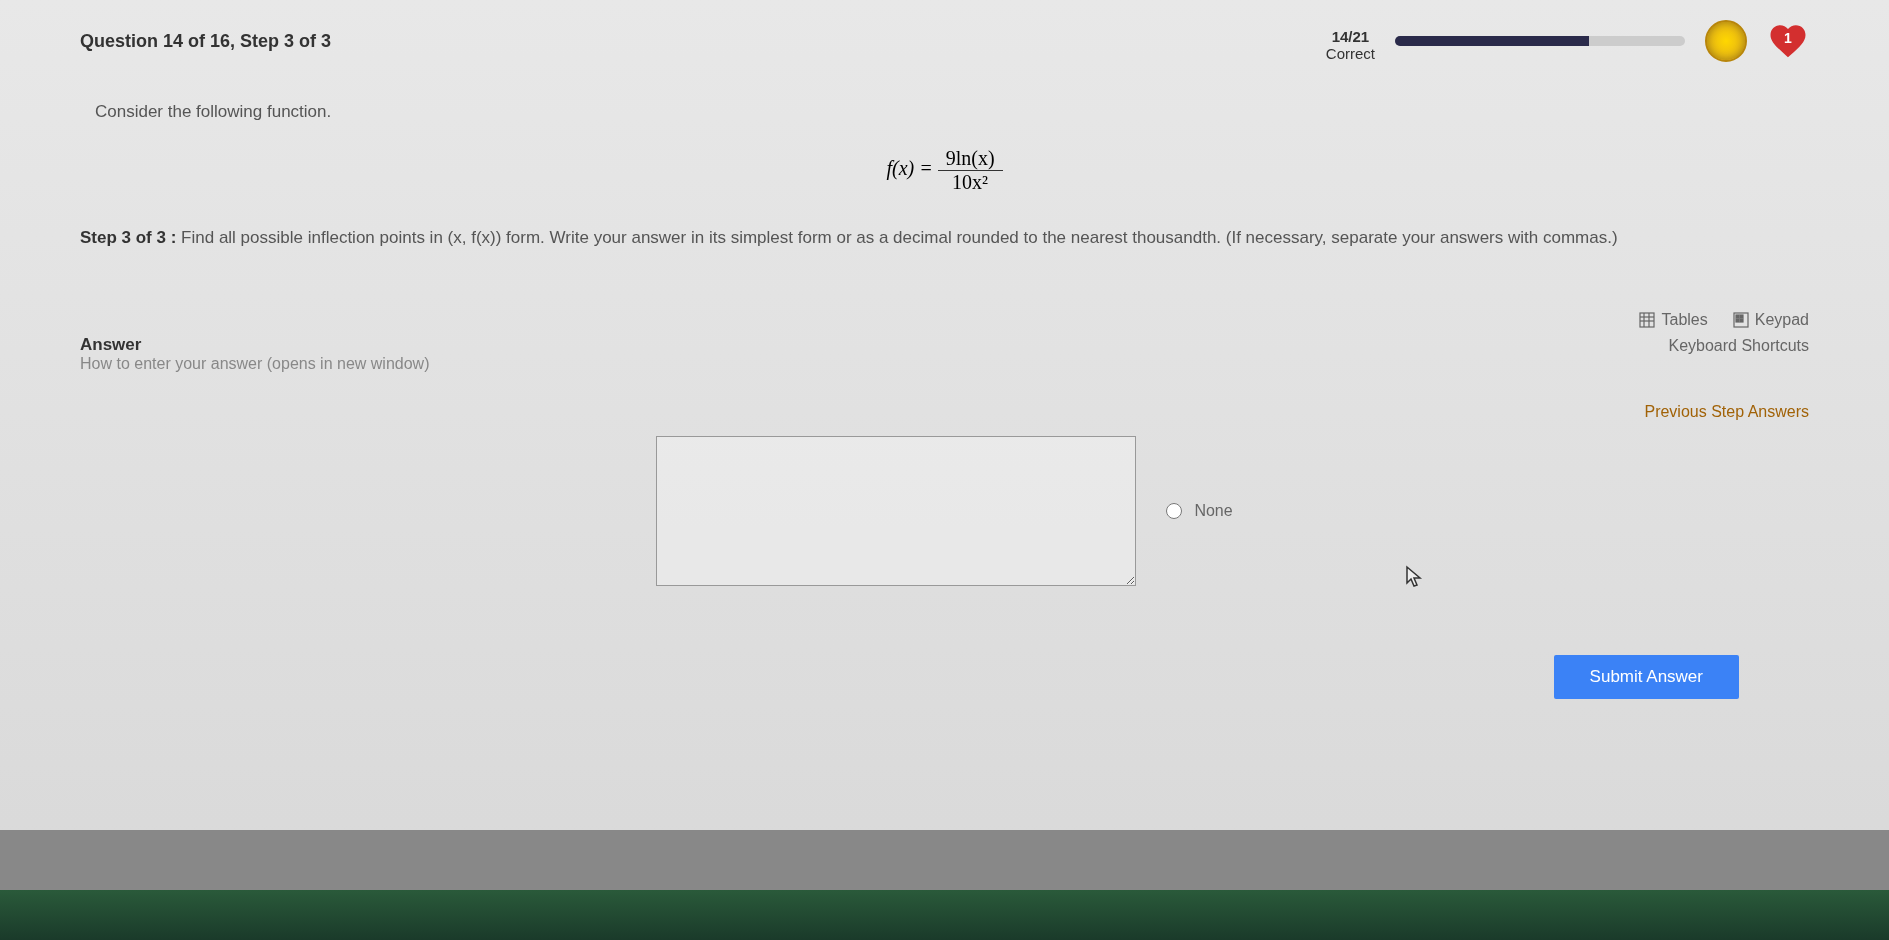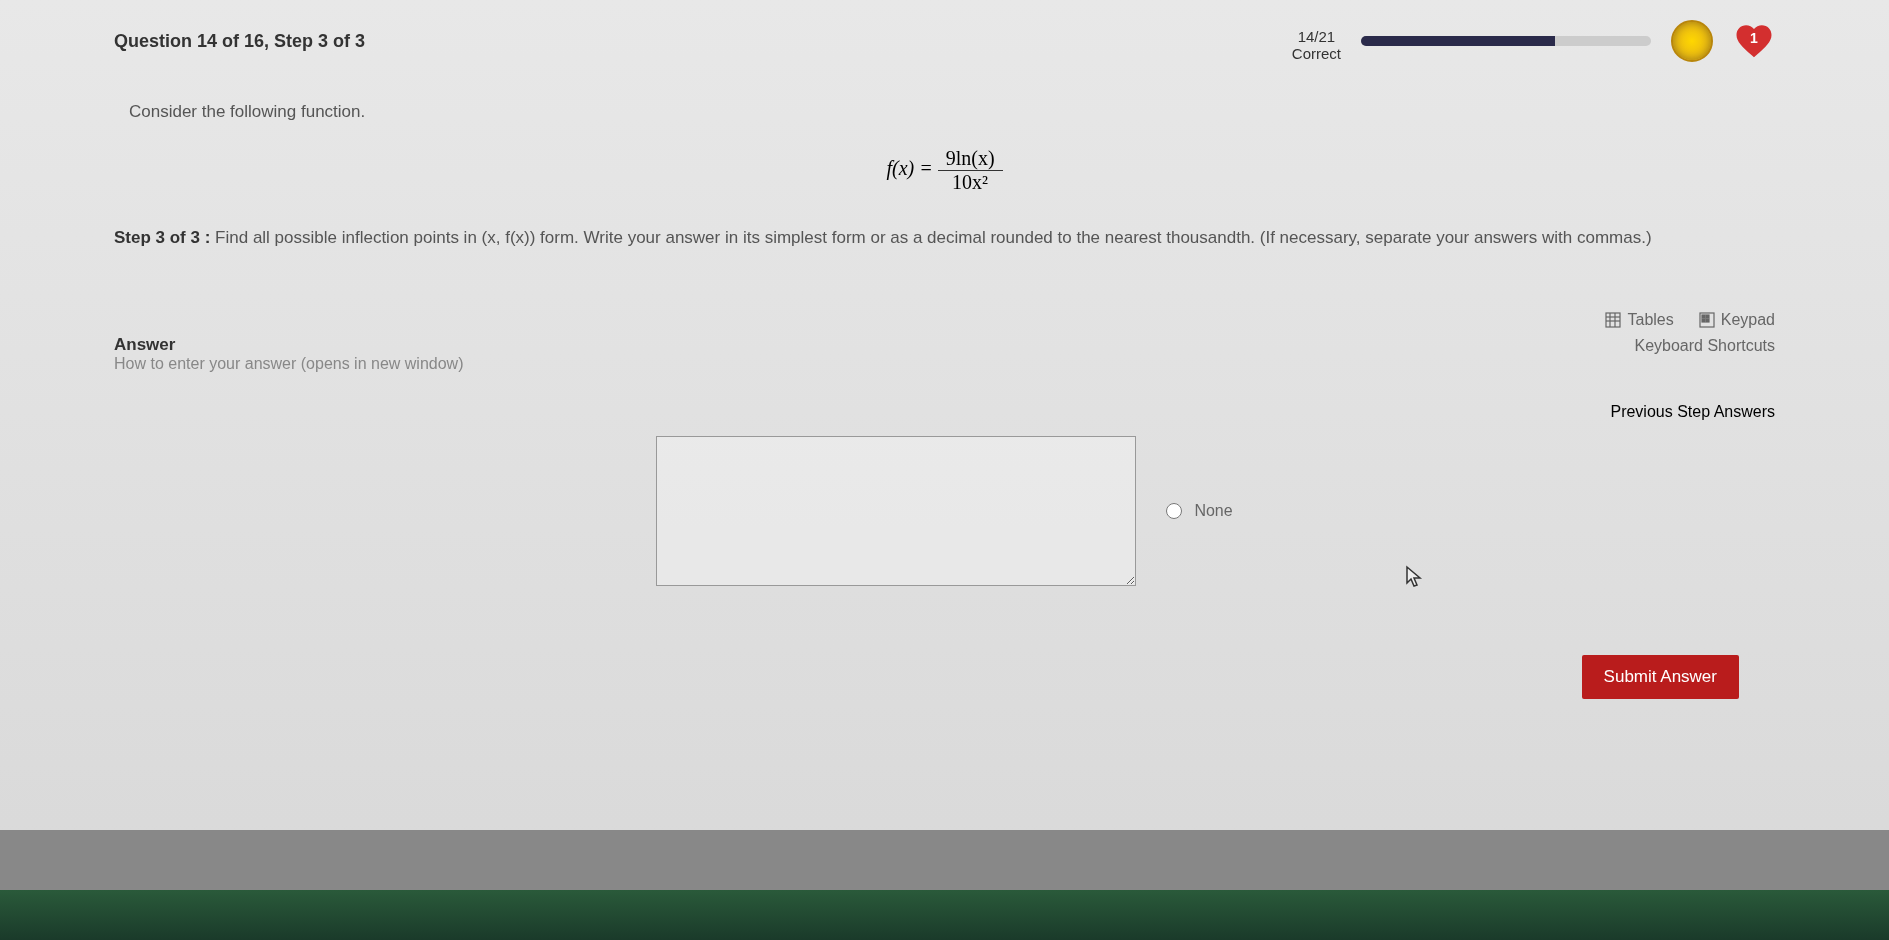--- a/index.html
+++ b/index.html
@@ -9,21 +9,21 @@
     }
     body {
       font-family: 'Segoe UI', Tahoma, Geneva, sans-serif;
       background: linear-gradient(180deg, #e8e8e8 0%, #d8d8d8 100%);
       width: 1889px;
       height: 940px;
       overflow: hidden;
       position: relative;
     }
     .main-container {
-      padding: 20px 114px;
+      padding: 20px 80px;
       height: 720px;
     }
     .header-row {
       display: flex;
       align-items: center;
       justify-content: space-between;
       margin-bottom: 40px;
     }
     .question-label {
       font-weight: 600;
@@ -34,21 +34,21 @@
       display: flex;
       align-items: center;
       gap: 20px;
     }
     .score-label {
       text-align: center;
       font-size: 15px;
       color: #333;
     }
     .score-fraction {
-      font-weight: 400;
+      font-weight: 700;
       margin-top: 8px;
     }
     .progress-bar {
       width: 290px;
       height: 10px;
       background: #ccc;
       border-radius: 5px;
       overflow: hidden;
       position: relative;
     }
@@ -168,21 +168,21 @@
     .tool-link svg {
       width: 16px;
       height: 16px;
     }
     .shortcut-link {
       font-size: 16px;
       color: #666;
     }
     .prev-answers-link {
       font-size: 16px;
-      color: #000000;
+      color: #a16207;
       text-align: right;
       margin-top: 30px;
       margin-bottom: 15px;
     }
     .radio-description {
       font-size: 16px;
       color: #777;
       margin-bottom: 30px;
     }
     .input-section {
@@ -209,24 +209,24 @@
     .radio-group input[type="radio"] {
       width: 16px;
       height: 16px;
     }
     .submit-section {
       position: absolute;
       right: 150px;
       top: 655px;
     }
     .submit-btn {
-      background: #b91c1c;
+      background: #3b82f6;
       color: white;
       border: none;
-      padding: 12px 22px;
+      padding: 12px 36px;
       font-size: 17px;
       cursor: pointer;
       border-radius: 2px;
     }
     .bottom-bar {
       position: absolute;
       bottom: 0;
       left: 0;
       right: 0;
       height: 50px;

